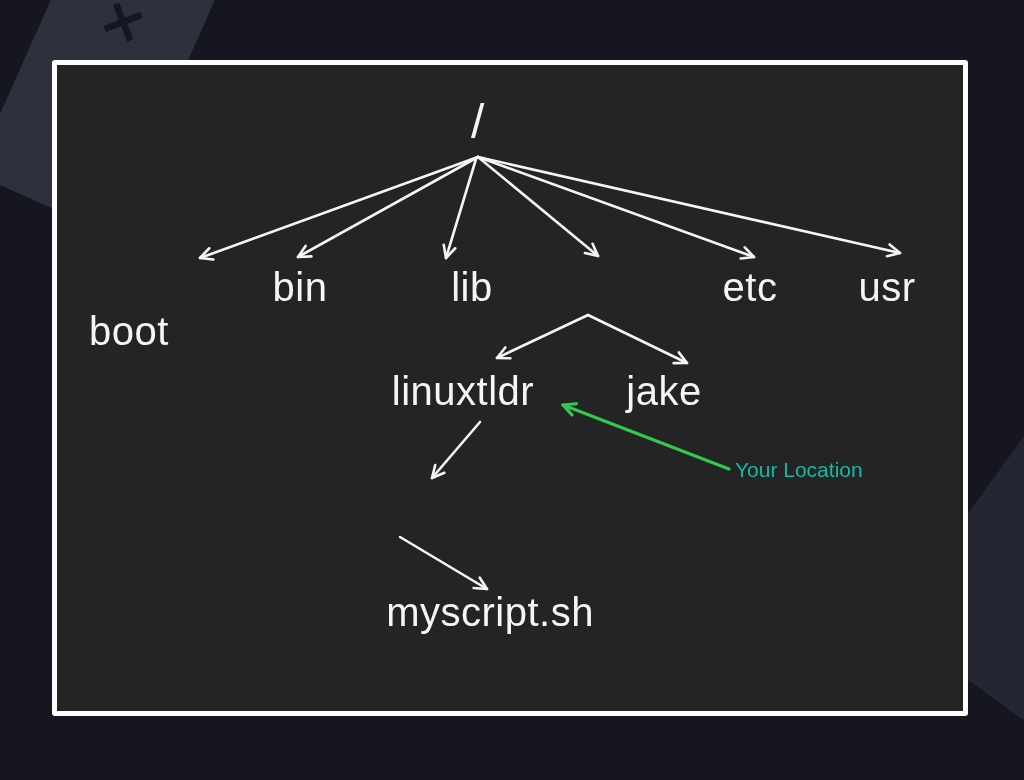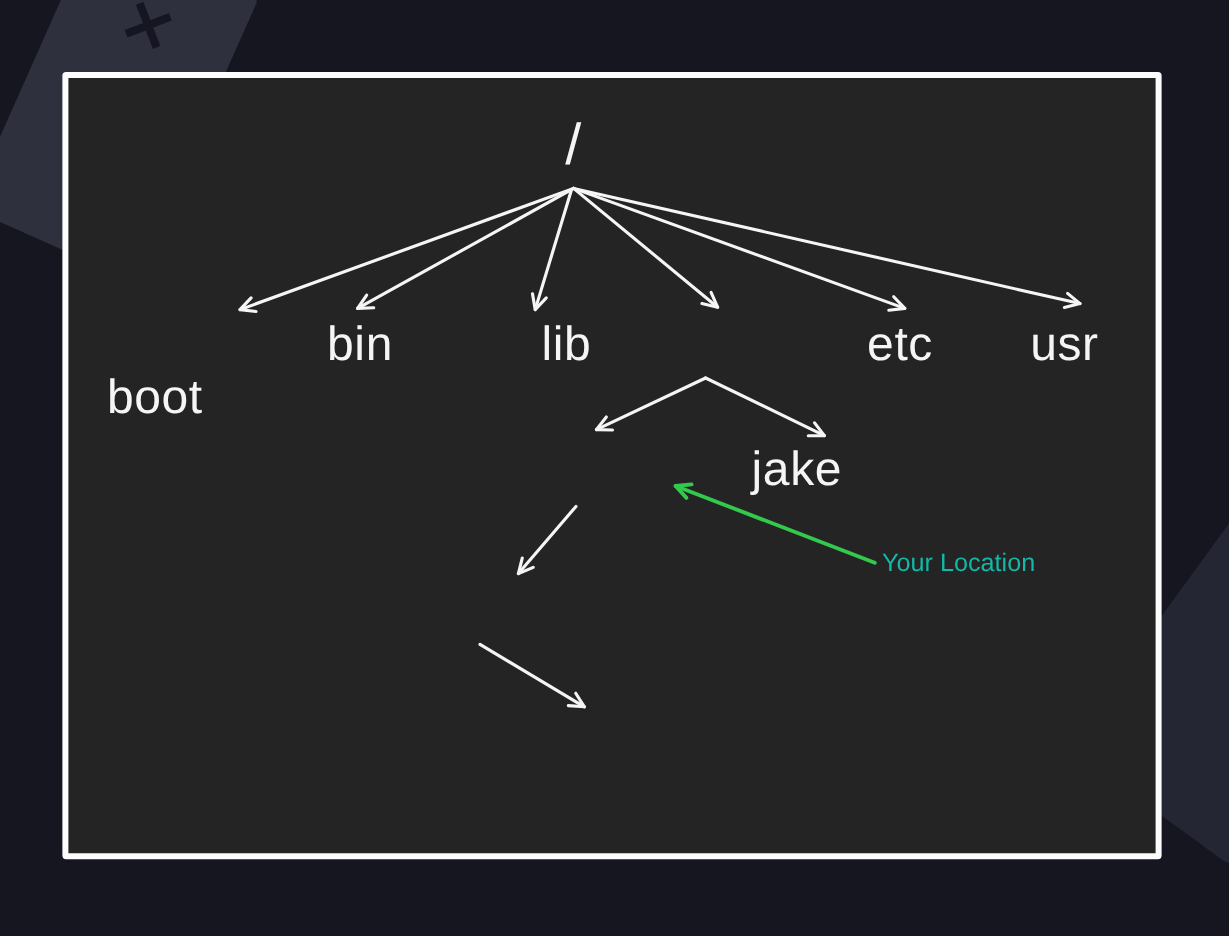--- a/index.html
+++ b/index.html
@@ -147,19 +147,21 @@
     </svg>
 
     <span class="node root" style="left:421px; top:57px;">/</span>
 
     <span class="node" style="left:72px;  top:222px;margin-top:44px;">boot</span>
     <span class="node" style="left:243px; top:222px;">bin</span>
     <span class="node" style="left:371px; top:222px;margin-left:44px;">lib</span>
     <span class="node" style="left:693px; top:222px;">etc</span>
     <span class="node" style="left:830px; top:222px;">usr</span>
 
+    <span class="node" style="left:406px; top:326px;">linuxtldr</span>
     <span class="node" style="left:607px; top:326px;">jake</span>
 
+    <span class="node" style="left:433px; top:547px;">myscript.sh</span>
 
     <span class="annotation" style="left:678px; top:404px;">Your Location</span>
   </div>
 
 </div>
 
 </body></html>

